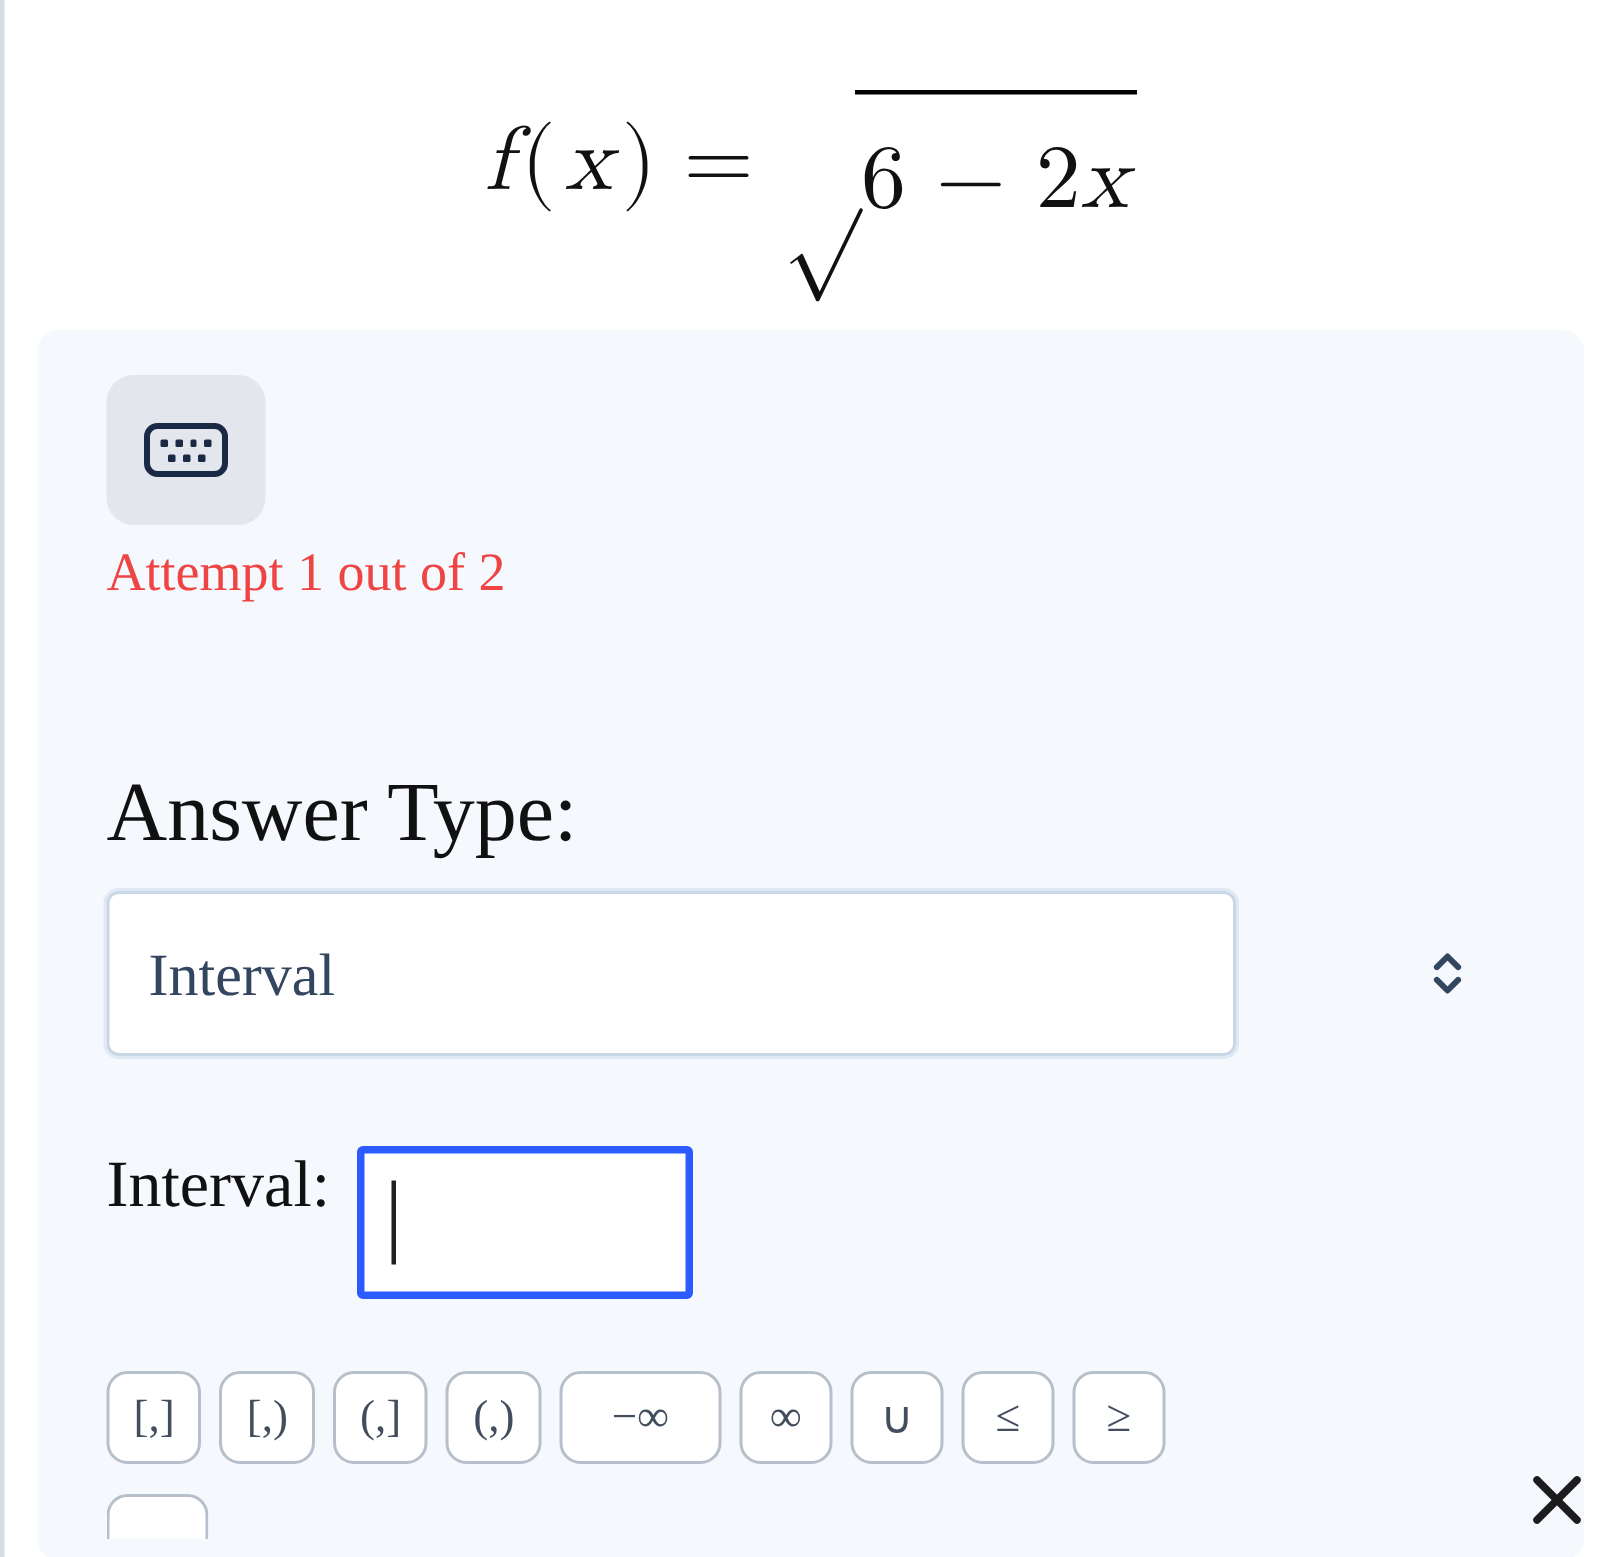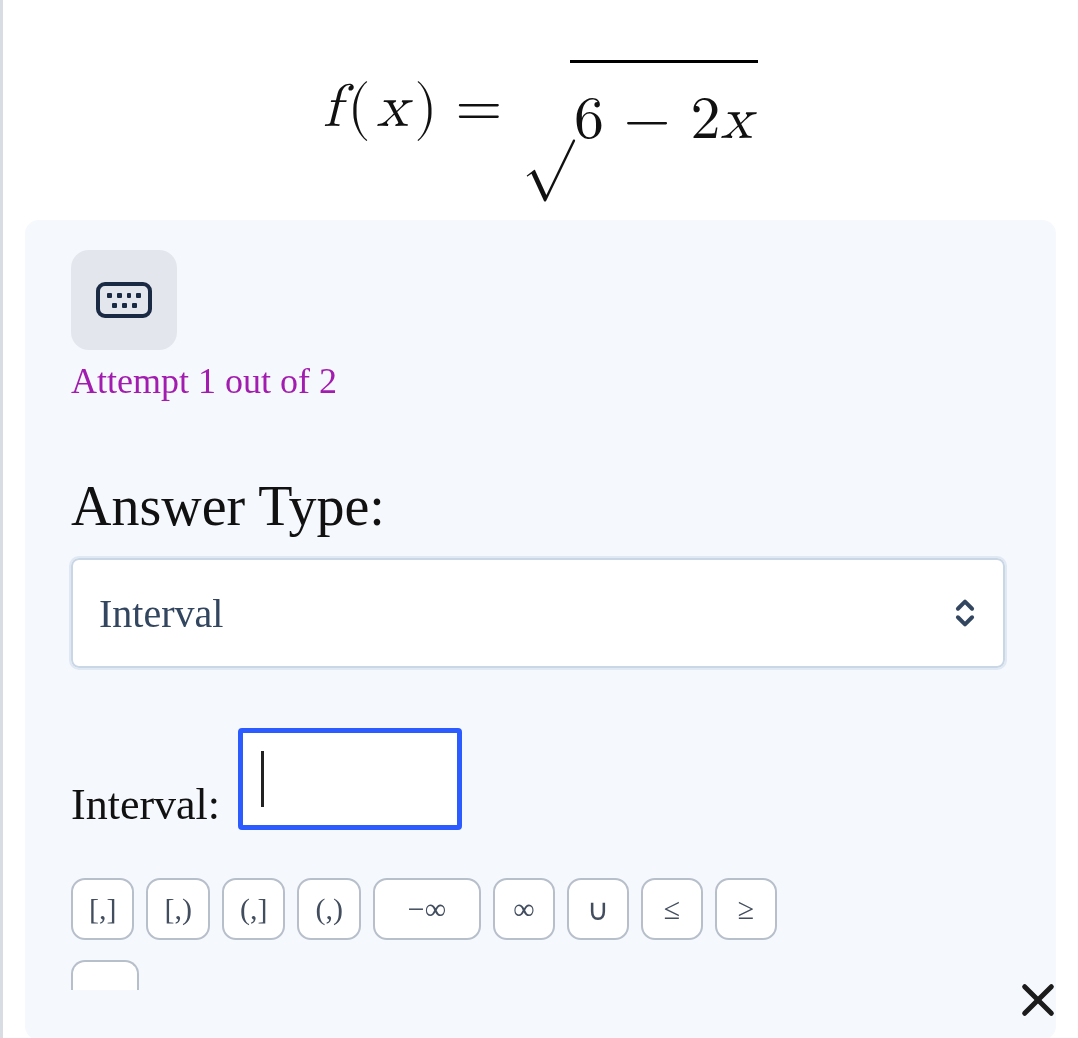--- a/index.html
+++ b/index.html
@@ -85,36 +85,36 @@
     display: flex;
     flex-direction: column;
     justify-content: center;
     gap: 5px;
     padding: 4px 7px;
   }
   .kb-row { display:flex; gap:5px; justify-content:center; }
   .kb-dot { width:5px; height:5px; background:#1b2a44; border-radius:1px; }
 
   .attempt {
-    color: #a21caf;
+    color: #ef4444;
     font-size: 36px;
-    margin-bottom: 72px;
+    margin-bottom: 108px;
   }
 
   .section-label {
     font-size: 56px;
     margin-bottom: 20px;
   }
 
   .select-wrap {
     position: relative;
     margin-bottom: 60px;
   }
   .select {
-    width: 934px;
+    width: 753px;
     height: 110px;
     border: 2px solid #c9d6e5;
     border-radius: 8px;
     background: #fff;
     outline: 2px solid #dfe8f3;
     outline-offset: 0px;
     padding: 0 70px 0 26px;
     font-size: 40px;
     color: #33465f;
     display: flex;
@@ -125,21 +125,21 @@
     position: absolute;
     right: 28px; top: 50%;
     transform: translateY(-50%);
     width: 34px; height: 34px;
     color: #33465f;
     pointer-events: none;
   }
 
   .interval-row {
     display: flex;
-    align-items: flex-end;
+    align-items: flex-start;
     gap: 18px;
     margin-bottom: 48px;
   }
   .interval-label {
     font-size: 44px;
   }
   .interval-input {
     width: 224px; height: 102px;
     border: 5px solid #2c5cff;
     background: #fff;

